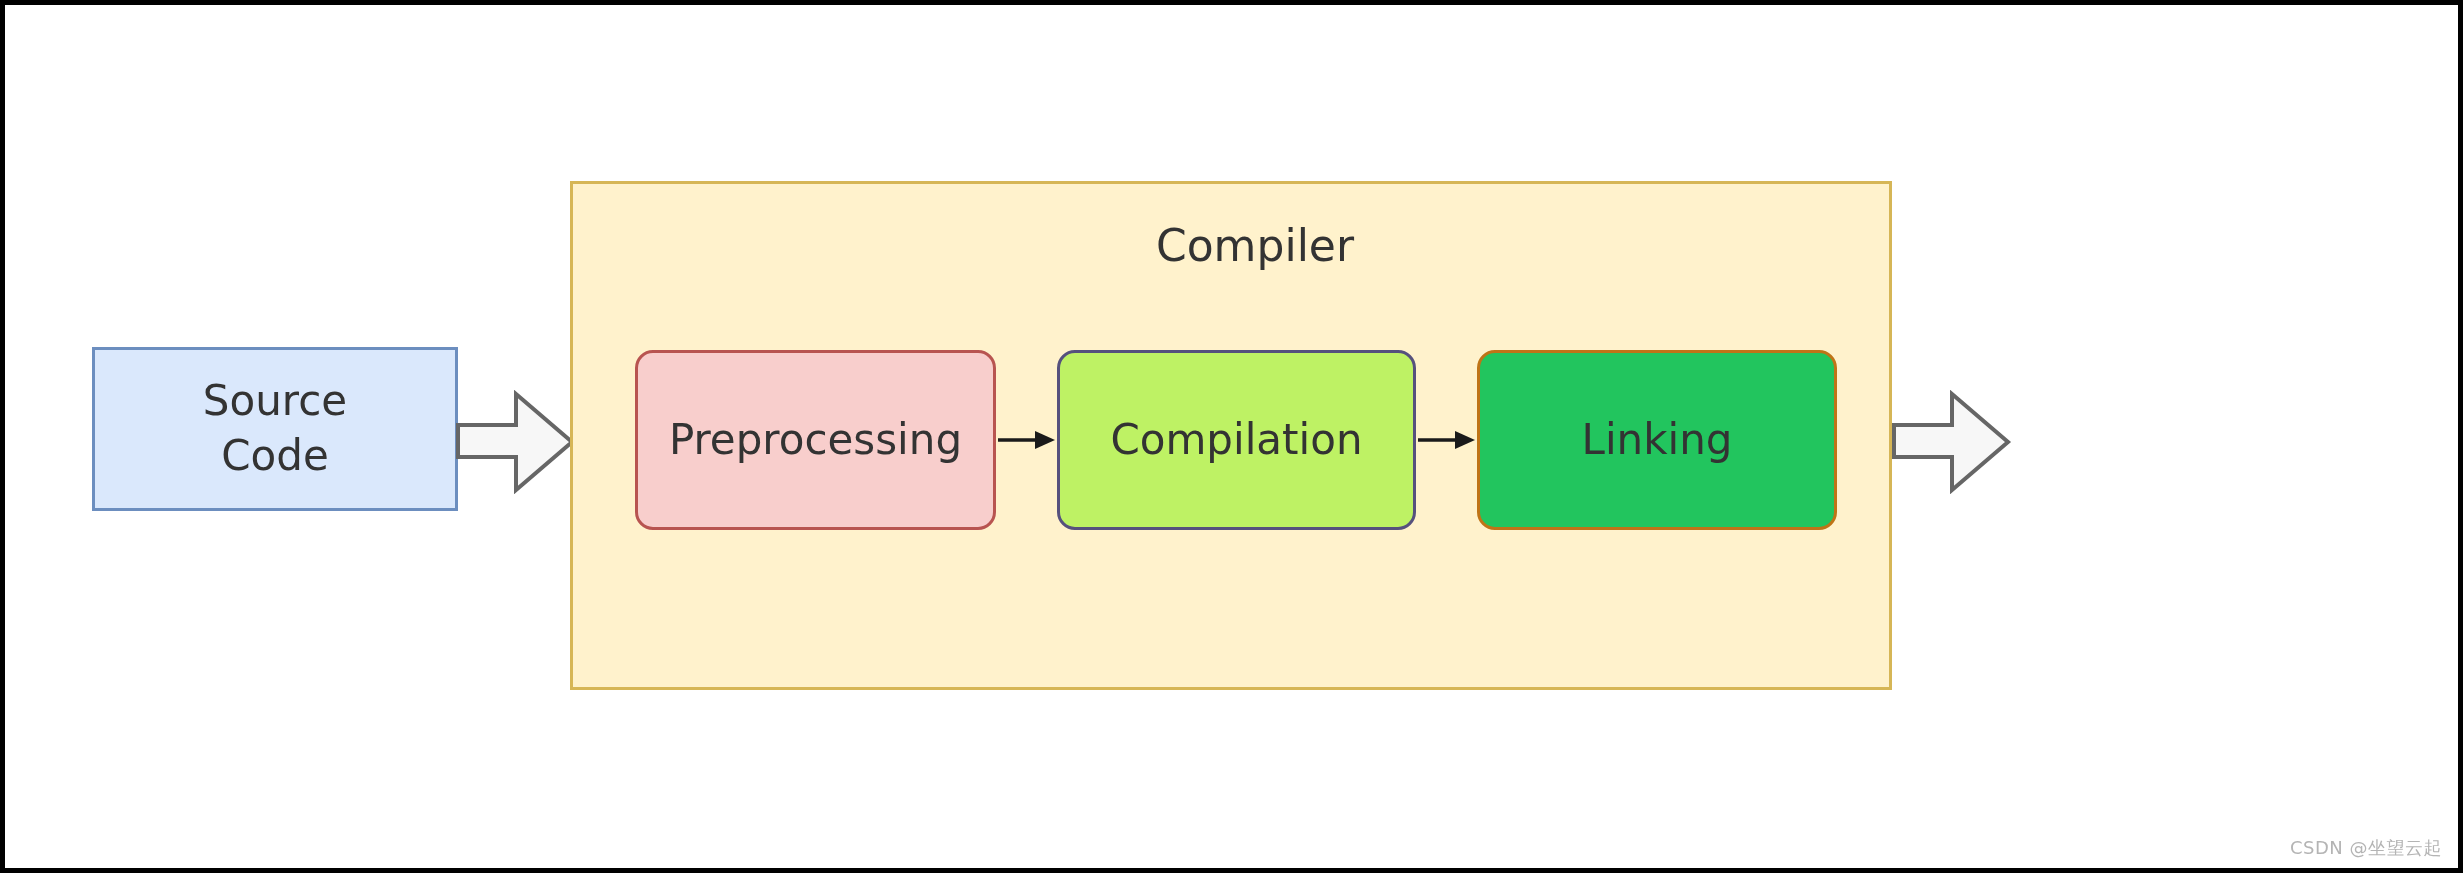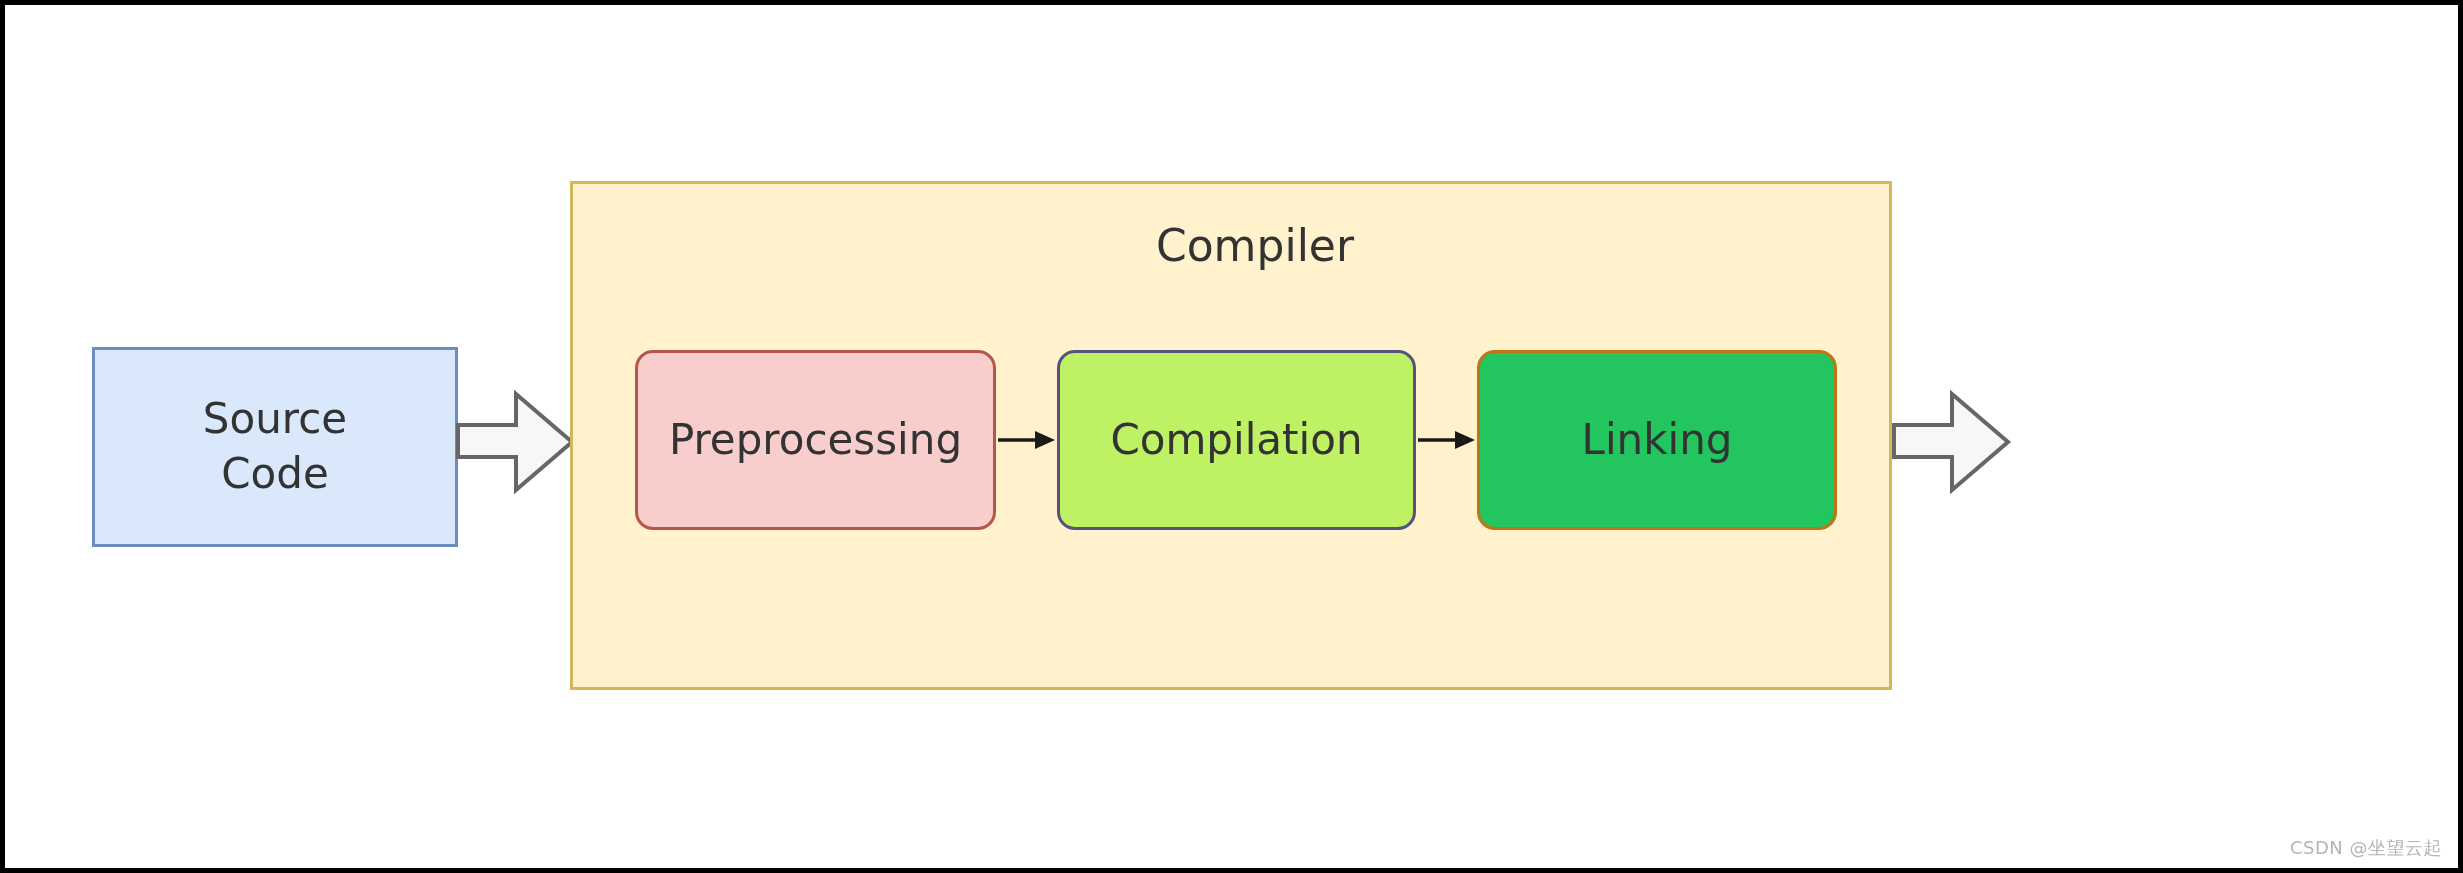--- a/index.html
+++ b/index.html
@@ -34,21 +34,21 @@
     border: 3px solid #d6b656;
   }
   .group-title {
     position: absolute;
     left: 0; right: 0; top: 36px;
     text-align: center;
     color: #333333;
     font-size: 44px;
     margin-left: 48px;
   }
-  .node-source      { left: 87px;   top: 342px; width: 366px; height: 200px; }
+  .node-source      { left: 87px;   top: 342px; width: 366px; height: 164px; }
   .node-executable  { left: 2008px; top: 342px; width: 368px; height: 204px; }
   .node-pre {
     left: 62px; top: 166px; width: 361px; height: 180px;
     background: #f8cecc; border: 3px solid #b85450; border-radius: 18px;
   }
   .node-comp {
     left: 484px; top: 166px; width: 359px; height: 180px;
     background: #bef264; border: 3px solid #56517d; border-radius: 18px;
   }
   .node-link {

